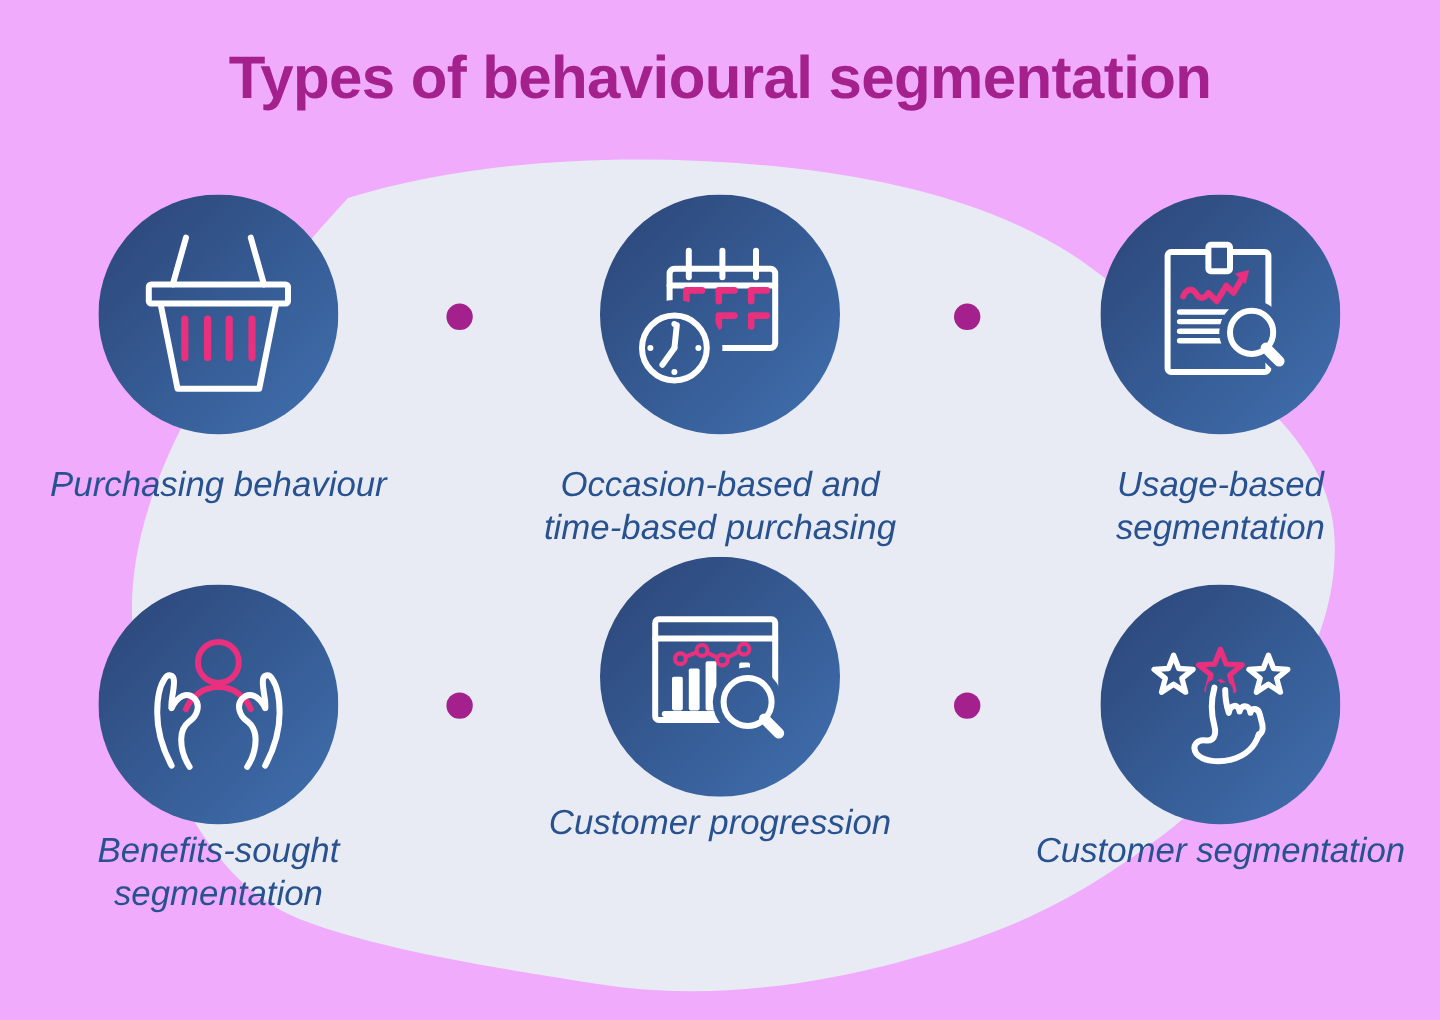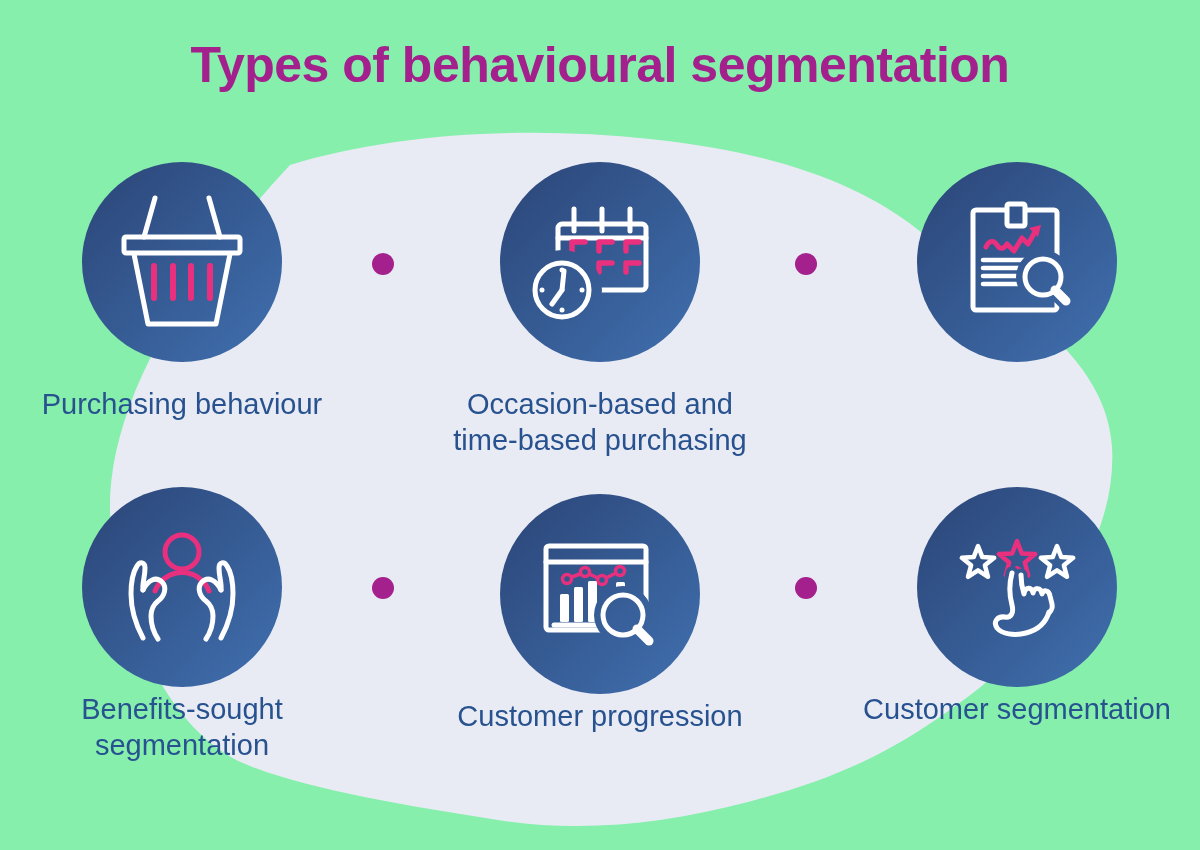--- a/index.html
+++ b/index.html
@@ -3,21 +3,21 @@
 <meta charset="utf-8">
 <style>
   * { margin: 0; padding: 0; box-sizing: border-box; }
   html, body { background: #ffffff; }
   body { font-family: "Liberation Sans", "DejaVu Sans", sans-serif; }
 
   .canvas {
     position: relative;
     width: 1200px;
     height: 850px;
-    background: #86efac;
+    background: #f0abfc;
     overflow: hidden;
   }
 
   .blob-svg {
     position: absolute;
     left: 0; top: 0;
     width: 1200px; height: 850px;
     z-index: 0;
   }
 
@@ -31,20 +31,21 @@
     letter-spacing: -0.5px;
     color: #A3208D;
     z-index: 3;
   }
 
   .item {
     position: absolute;
     width: 360px;
     z-index: 2;
     text-align: center;
+    font-style: italic;
   }
   .item .badge {
     display: block;
     margin: 0 auto;
     width: 200px;
     height: 200px;
   }
   .item .label {
     display: block;
     width: 100%;
@@ -54,21 +55,21 @@
     color: #27528F;
   }
   .row1 .label { margin-top: 24px; }
   .row2 .label { margin-top: 4px; }
   .label span { display: inline-block; }
 
   .pos-1 { left: 2px;   top: 162px; }
   .pos-2 { left: 420px; top: 162px; }
   .pos-3 { left: 837px; top: 162px; }
   .pos-4 { left: 2px;   top: 487px; }
-  .pos-5 { left: 420px; top: 494px; }
+  .pos-5 { left: 420px; top: 464px; }
   .pos-6 { left: 837px; top: 487px; }
 
   .w320 { max-width: 320px; }
   .w230 { max-width: 230px; }
   .w260 { max-width: 260px; }
 
   .dot {
     position: absolute;
     width: 22px; height: 22px;
     border-radius: 50%;
@@ -187,20 +188,21 @@
         <line x1="66" y1="98" x2="109" y2="98"></line>
         <line x1="66" y1="106" x2="109" y2="106"></line>
         <line x1="66" y1="114" x2="109" y2="114"></line>
         <line x1="66" y1="122" x2="109" y2="122"></line>
       </g>
       <circle cx="126" cy="115" r="27" fill="url(#g3)"></circle>
       <line x1="138" y1="128" x2="149" y2="139" stroke="url(#g3)" stroke-width="18" stroke-linecap="round"></line>
       <circle cx="126" cy="115" r="18" fill="none" stroke="#ffffff" stroke-width="5"></circle>
       <line x1="138" y1="128" x2="149" y2="139" stroke="#ffffff" stroke-width="9" stroke-linecap="round"></line>
     </svg>
+    <div class="label"><span class="w230">Usage-based segmentation</span></div>
   </div>
 
   <div class="item row2 pos-4">
     <svg class="badge" viewBox="0 0 200 200">
       <defs>
         <linearGradient id="g4" x1="0" y1="0" x2="200" y2="200" gradientUnits="userSpaceOnUse">
           <stop offset="0" stop-color="#2B4577"></stop>
             <stop offset="1" stop-color="#4070AF"></stop>
         </linearGradient>
       </defs>

